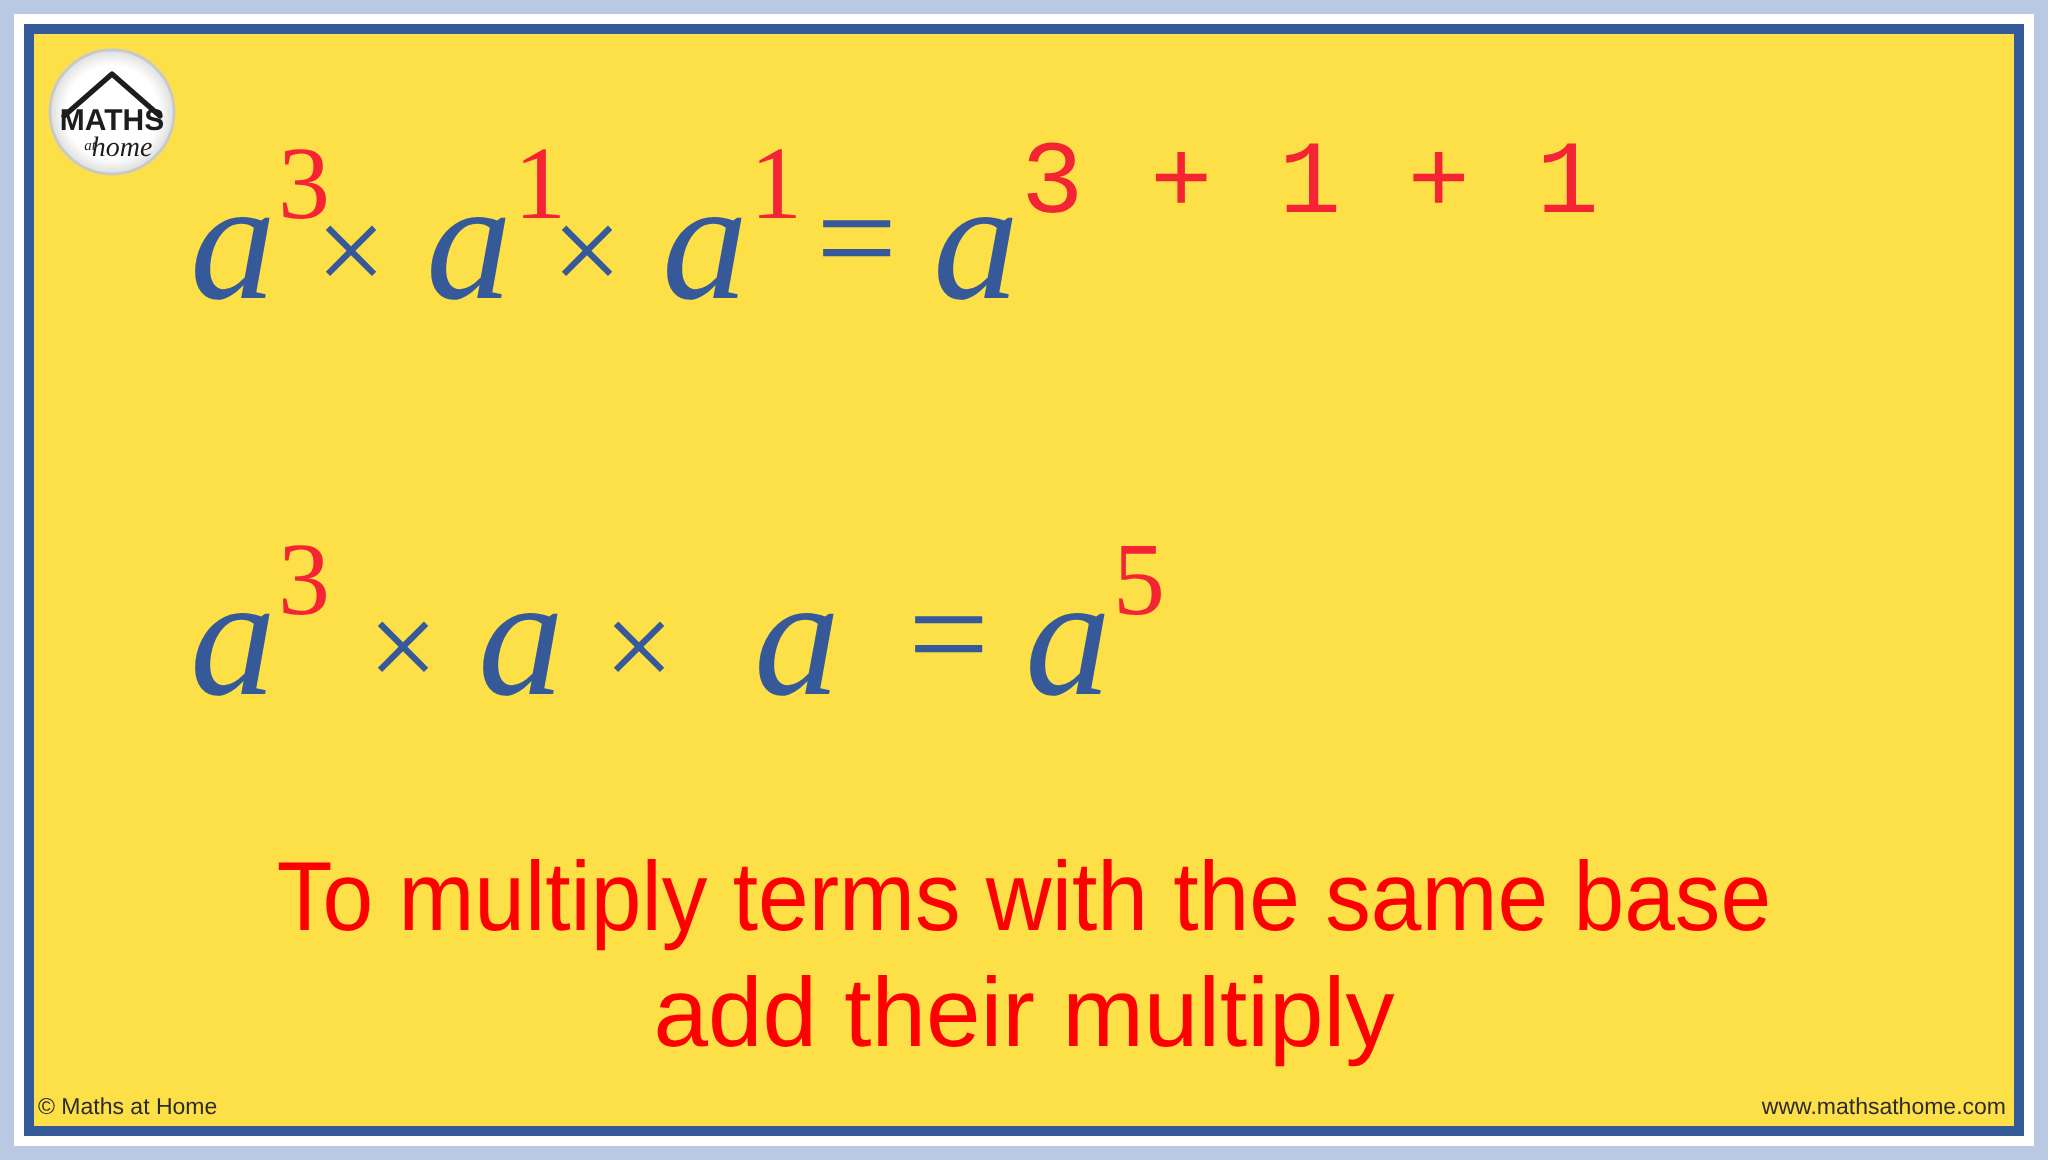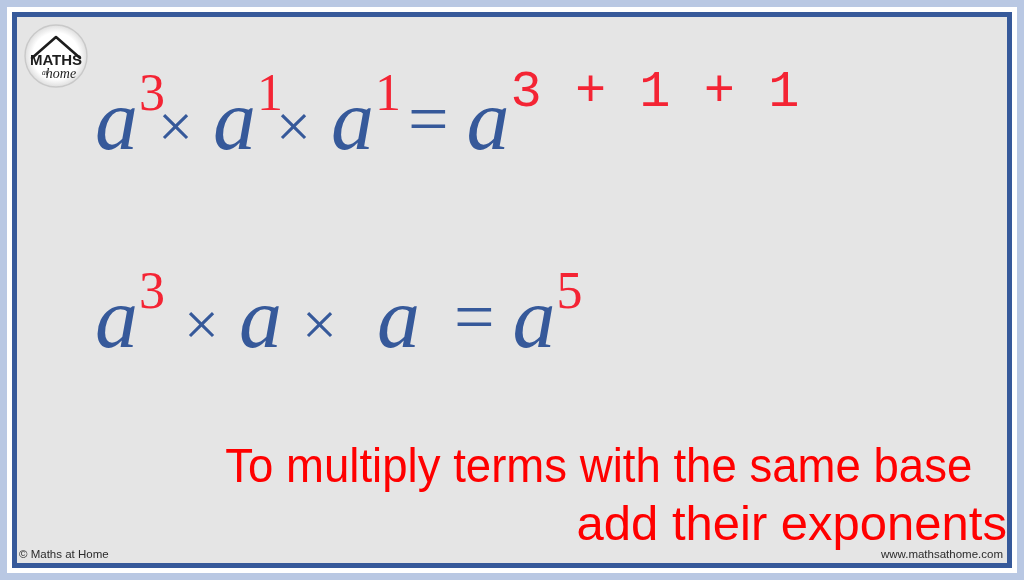--- a/index.html
+++ b/index.html
@@ -41,21 +41,21 @@
     border: 5px solid #36599a;
     background: #ffffff;
     box-sizing: border-box;
   }
   .content {
     position: absolute;
     left: 17px;
     top: 17px;
     right: 17px;
     bottom: 17px;
-    background: #e5e5e5;
+    background: #fde047;
   }
 
   
   .logo {
     position: absolute;
     left: 3px;
     top: 3px;
     width: 72px;
     height: 72px;
   }
@@ -116,27 +116,26 @@
   }
   .sp-l { padding-left: 46px; }
   .sp-r { padding-right: 40px; }
 
   
   .caption {
     position: absolute;
     left: 0;
     right: 0;
     top: 404px;
-    text-align: right;
+    text-align: center;
     color: #ff0000;
     font-family: "Liberation Sans", sans-serif;
     font-weight: 400;
     font-size: 49px;
     line-height: 1.18;
-    margin-top: 16px;
   }
   .caption-line {
     display: block;
     white-space: nowrap;
   }
   .caption-line-1 {
     transform: scaleX(0.93);
   }
 
   
@@ -217,20 +216,20 @@
       </span>
       <span class="op op-eq">=</span>
       <span class="term">
         <span class="base">a</span>
         <span class="sup">5</span>
       </span>
     </div>
 
     <div class="caption">
       <span class="caption-line caption-line-1">To multiply terms with the same base</span>
-      <span class="caption-line">add their exponents</span>
+      <span class="caption-line">add their multiply</span>
     </div>
 
     <div class="footer-left">© Maths at Home</div>
     <div class="footer-right">www.mathsathome.com</div>
 
   </div>
 </div>
 
 </body></html>

